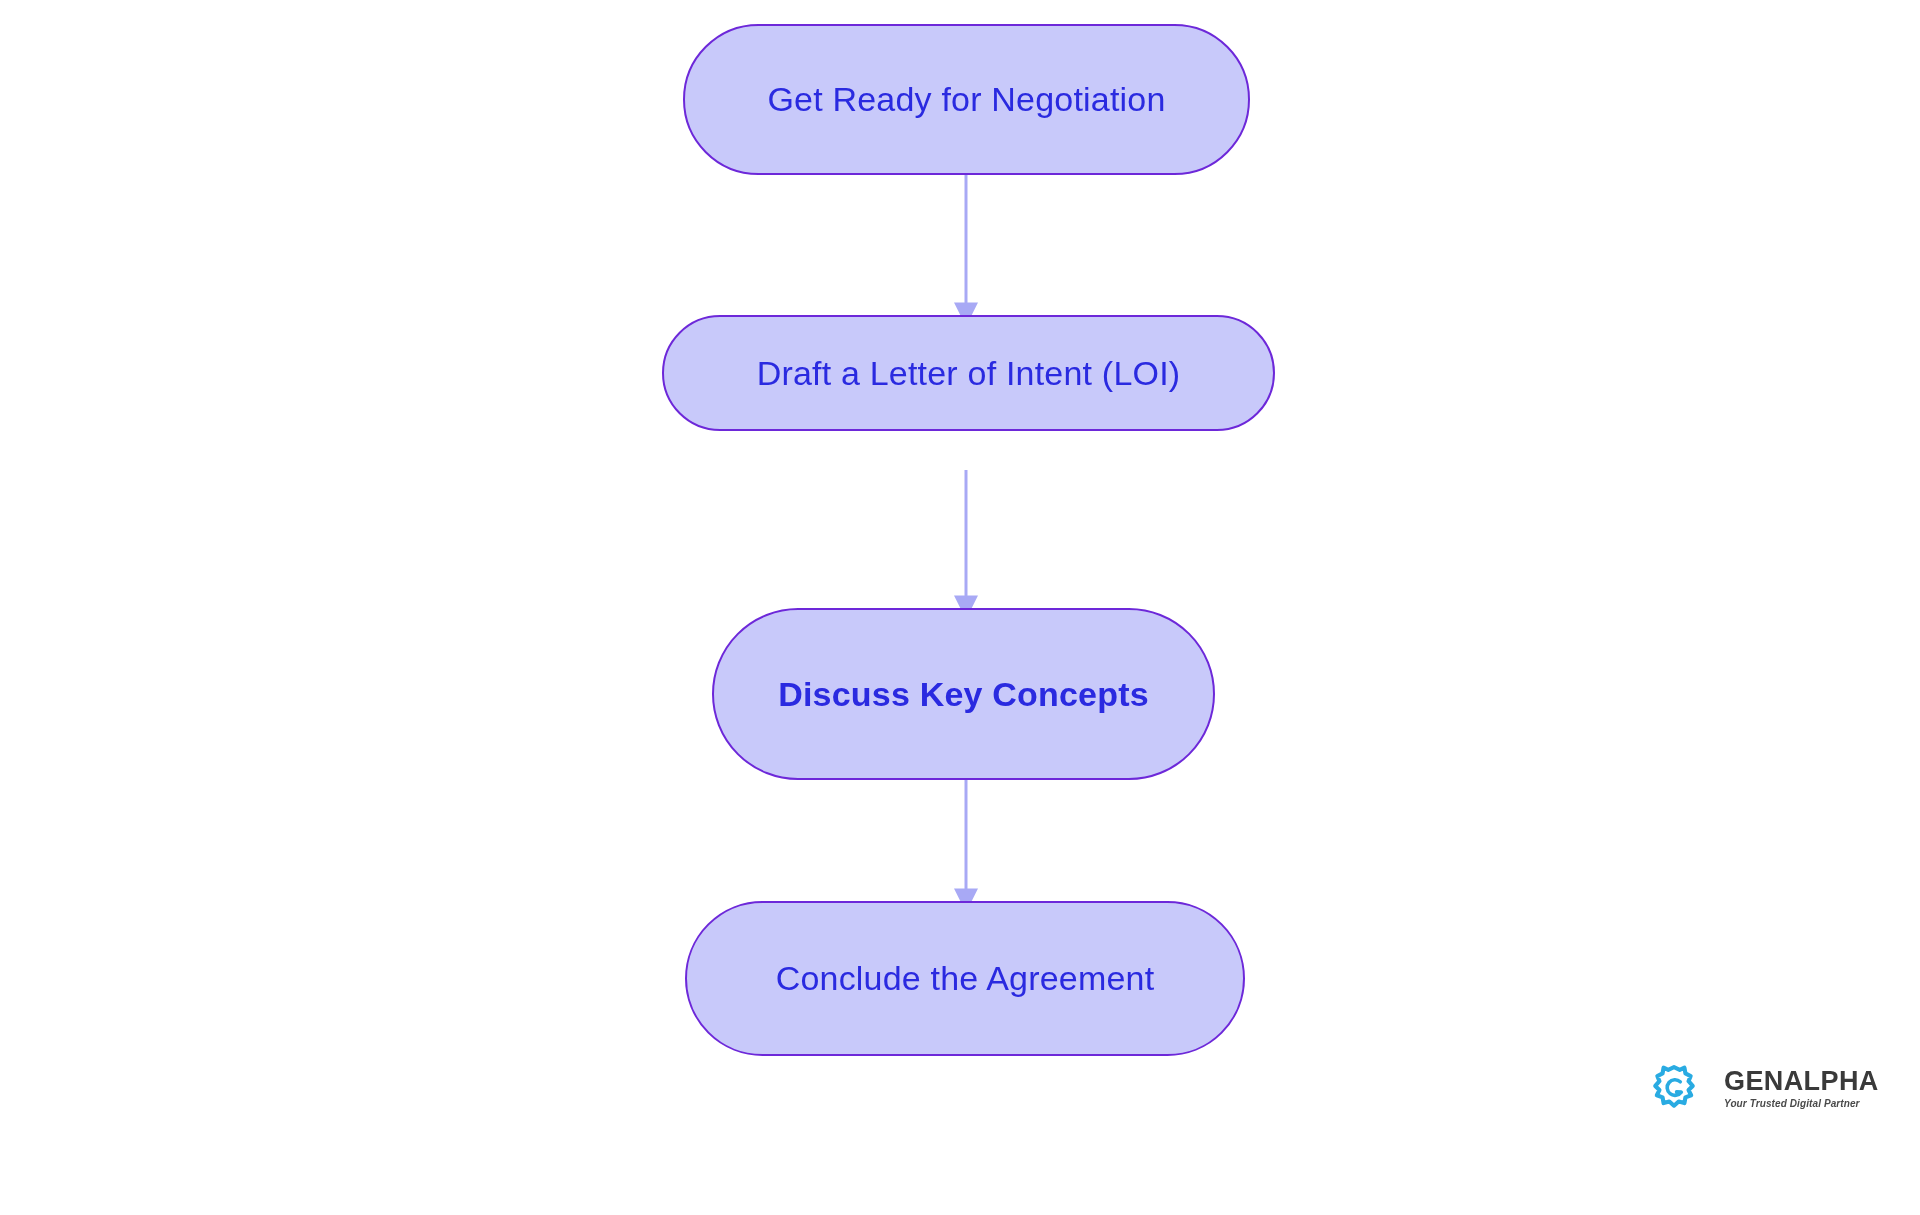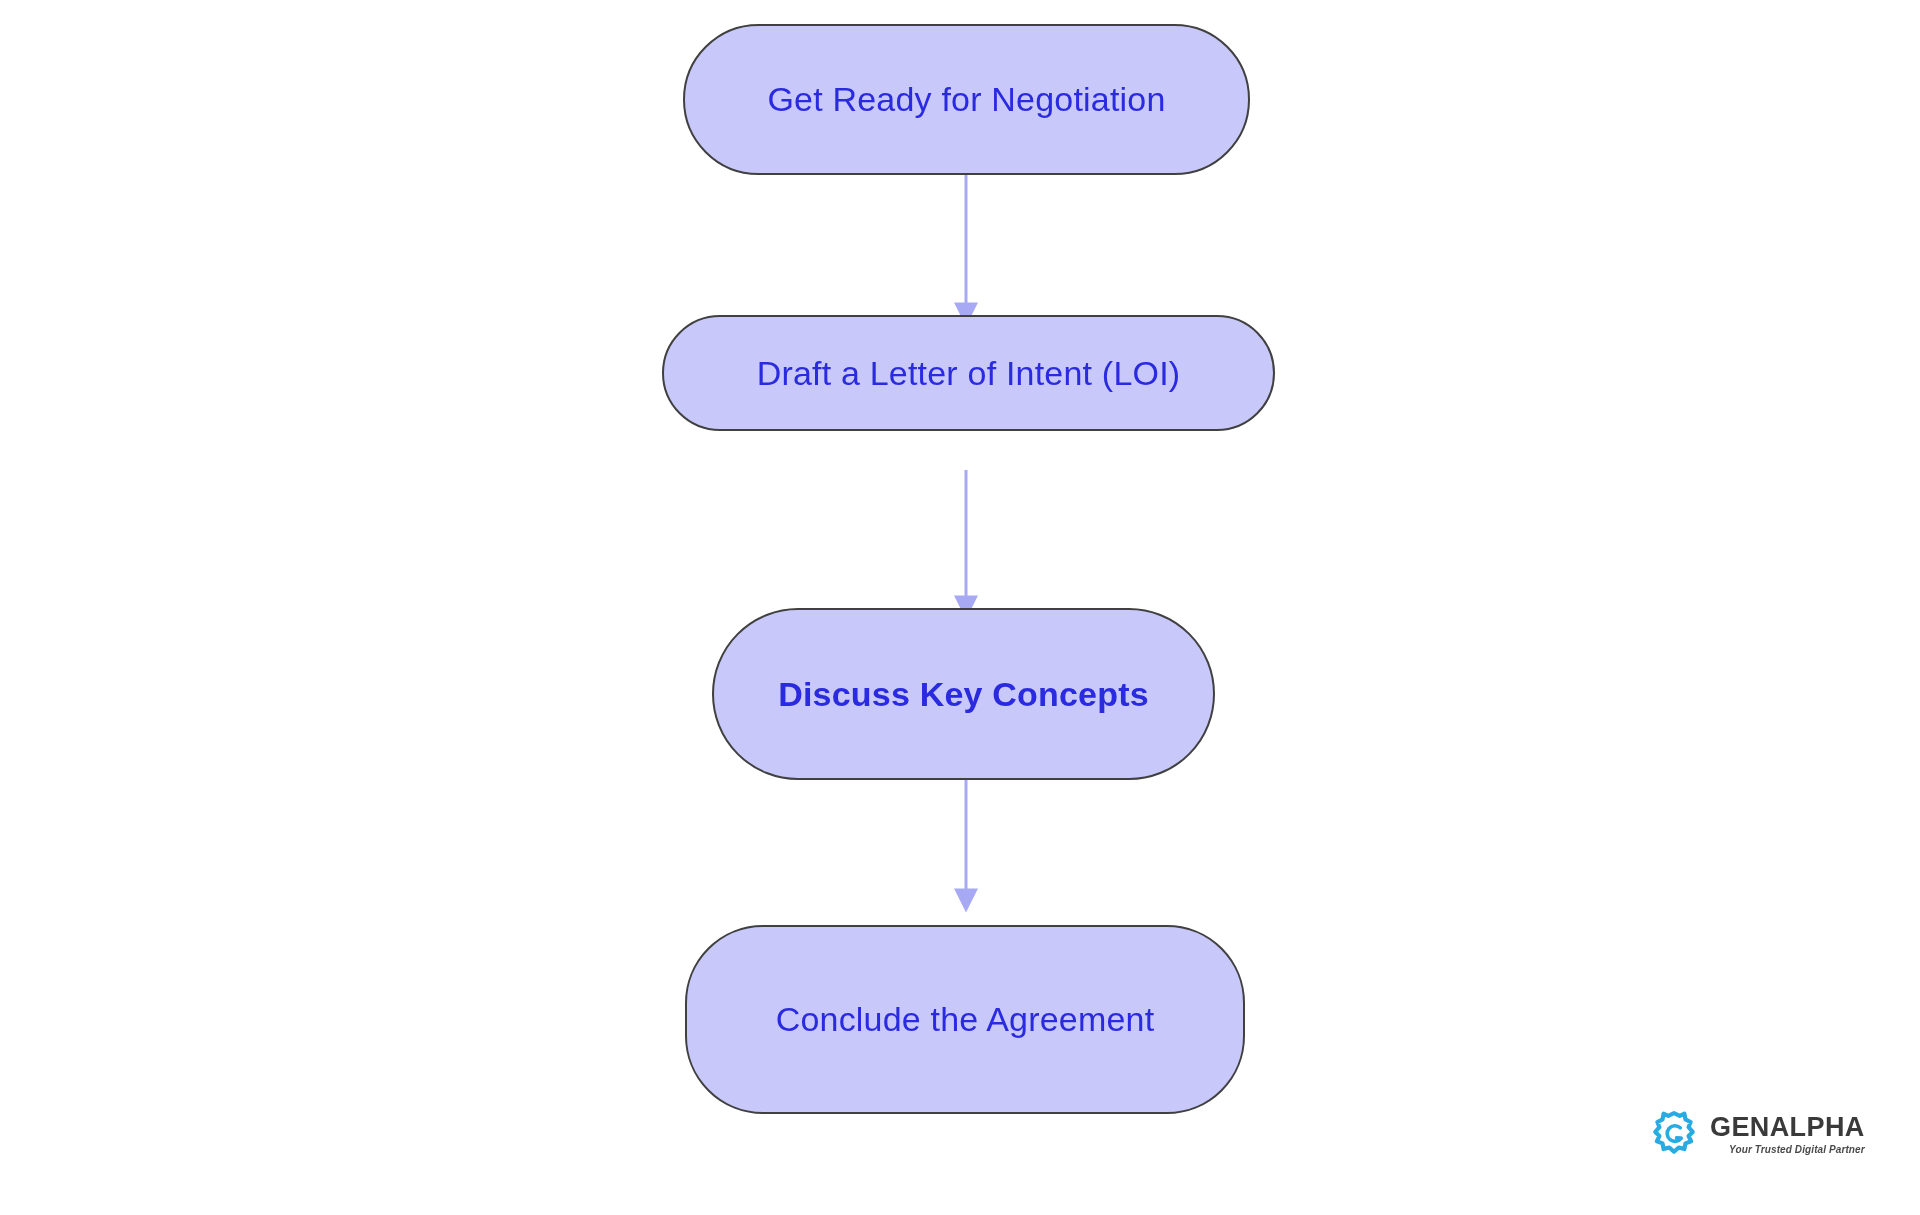--- a/index.html
+++ b/index.html
@@ -21,58 +21,57 @@
     inset: 0;
     width: 1920px;
     height: 1215px;
   }
 
   
   .node {
     position: absolute;
     box-sizing: border-box;
     background: #c8c9fa;
-    border: 2px solid #404040;
+    border: 2px solid #6d28d9;
     border-radius: 80px;
     display: flex;
     align-items: center;
     justify-content: center;
     text-align: center;
     color: #2a2ae0;
     font-size: 34px;
     font-weight: 400;
     letter-spacing: 0.2px;
     line-height: 1.2;
     padding: 0 30px;
   }
 
   #node-1 { left: 683px;  top: 24px;   width: 567px; height: 151px; border-radius: 76px; }
   #node-2 { left: 662px;  top: 315px;  width: 613px; height: 116px; border-radius: 78px; }
   #node-3 { left: 712px;  top: 608px;  width: 503px; height: 172px; border-radius: 86px; font-weight: bold; }
-  #node-4 { left: 685px;  top: 925px;  width: 560px; height: 189px; border-radius: 78px; }
+  #node-4 { left: 685px;  top: 901px;  width: 560px; height: 155px; border-radius: 78px; }
 
   
   .connector {
     position: absolute;
     left: 0;
     top: 0;
     width: 1920px;
     height: 1215px;
     pointer-events: none;
   }
 
   
   #brand-logo {
     position: absolute;
     left: 1648px;
-    top: 1108px;
+    top: 1062px;
     display: flex;
     align-items: center;
-    gap: 10px;
-    text-align: right;
+    gap: 24px;
   }
   #brand-logo .logo-mark {
     width: 52px;
     height: 52px;
     flex: 0 0 52px;
   }
   #brand-logo .logo-text {
     display: flex;
     flex-direction: column;
     justify-content: center;

